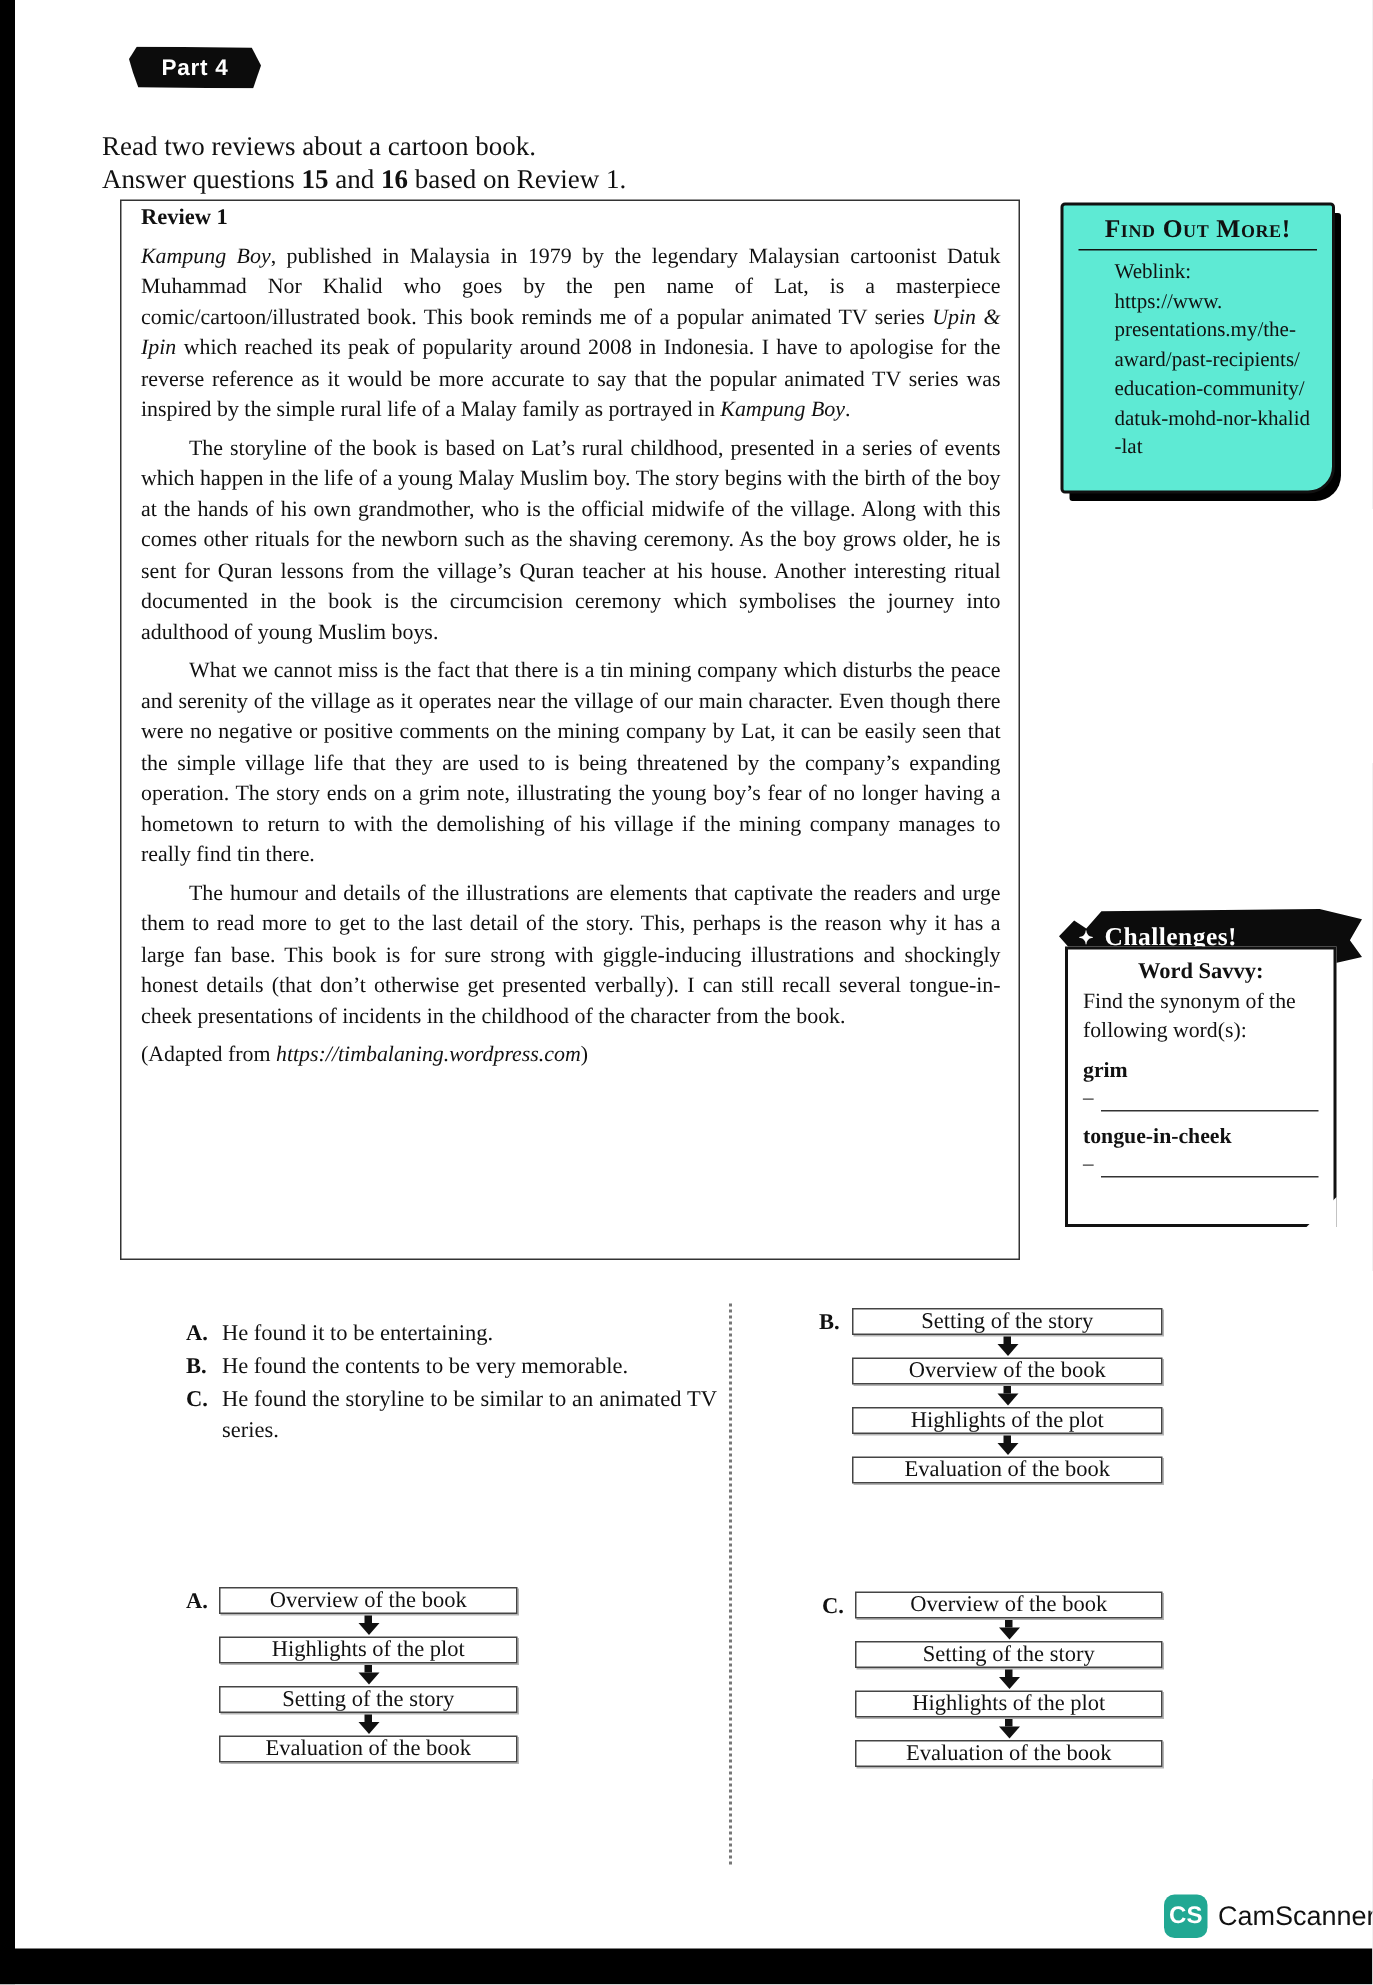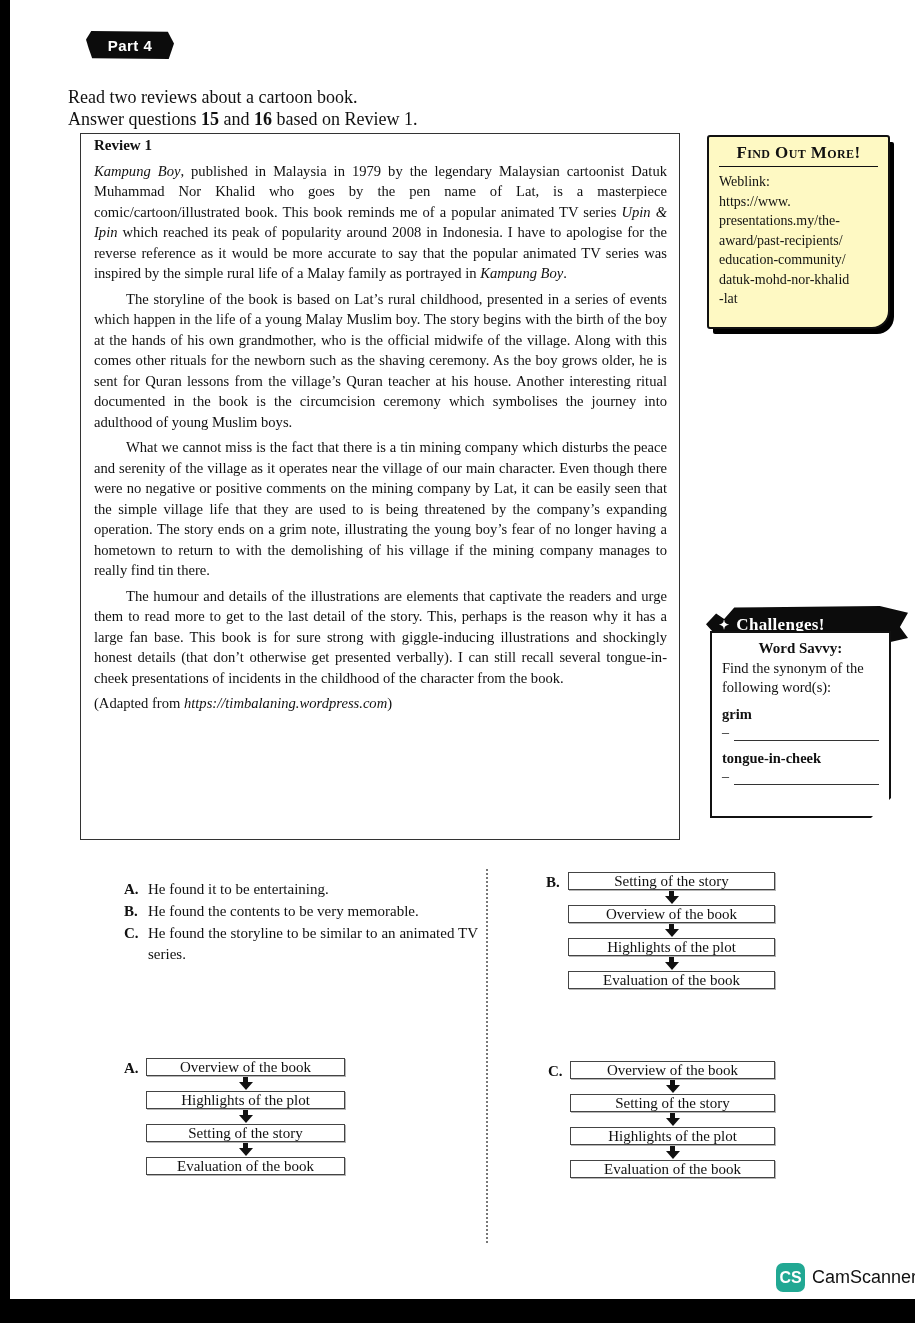--- a/index.html
+++ b/index.html
@@ -33,28 +33,28 @@
     box-sizing:border-box;padding:1px 12px 8px 13px;text-align:justify;
     font-size:14.6px;line-height:20.5px;overflow:hidden;background:#fff;
   }
   .review-title{font-weight:bold;font-size:15px;margin-bottom:5px;text-align:left;}
   .review-box p{margin:0 0 5px 0;}
   .review-box p.indent{text-indent:32px;}
   .attribution{text-align:left;margin-top:4px;}
 
   .find-box{
     position:absolute;left:707px;top:135px;width:183px;box-sizing:border-box;
-    border:2px solid #111;border-radius:3px 3px 18px 3px;background:#fef9c3;
+    border:2px solid #111;border-radius:3px 3px 18px 3px;background:#5eead4;
     padding:6px 10px 18px 10px;box-shadow:5px 6px 0 -1px #000;
   }
   .find-title{
     text-align:center;font-weight:bold;font-variant:small-caps;font-size:17px;
     border-bottom:1.5px solid #111;padding-bottom:3px;margin-bottom:5px;letter-spacing:0.4px;
   }
-  .find-line{font-size:14px;line-height:19.5px;}
+  .find-line{font-size:14px;line-height:19.5px;margin-left:24px;}
 
   .challenges{
     position:absolute;left:706px;top:606px;width:202px;height:38px;background:#0c0c0c;color:#fff;
     display:flex;align-items:center;gap:7px;padding:0 10px 0 13px;box-sizing:border-box;
     clip-path:polygon(0 48%, 5% 20%, 9% 34%, 14% 4%, 86% 0, 100% 18%, 96% 55%, 100% 84%, 87% 100%, 18% 94%, 9% 100%, 4% 72%);
     font-weight:bold;font-size:17px;letter-spacing:0.3px;
   }
   .challenges .spark{font-size:12px;}
 
   .word-savvy{

